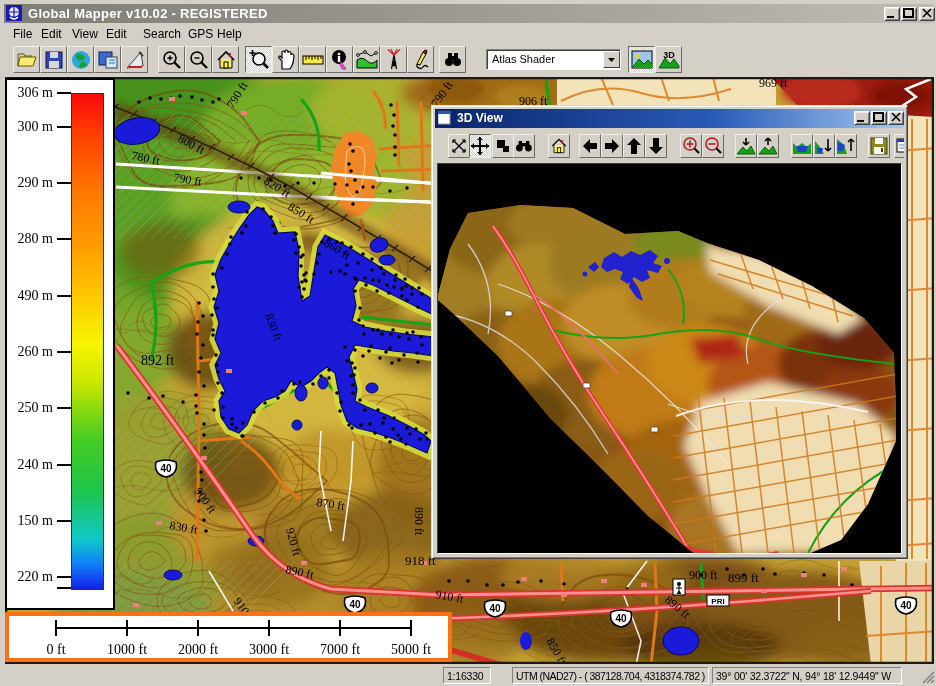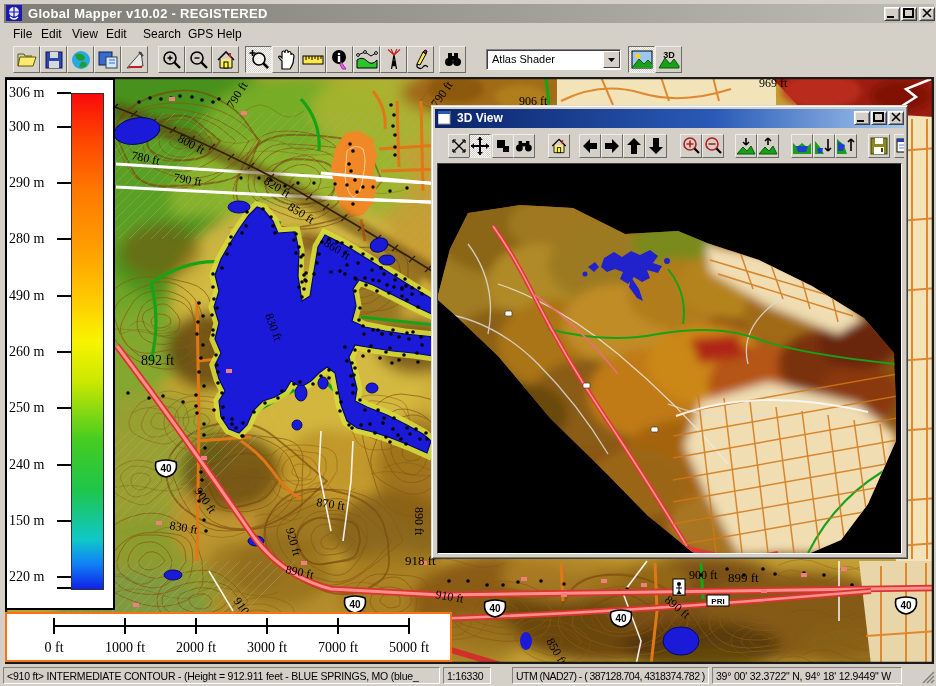--- a/index.html
+++ b/index.html
@@ -18,22 +18,22 @@
 #toolbar{position:absolute;left:2px;top:43px;width:932px;height:33px;}
 .tbbtn{position:absolute;top:2px;width:27px;height:27px;background:#d4d0c8;
  border:1px solid;border-color:#eeede8 #6a6a66 #6a6a66 #eeede8;}
 .tbbtn svg{position:absolute;left:1px;top:1px;}
 .tbbtn.pressed{border-color:#6a6a66 #eeede8 #eeede8 #6a6a66;
  background:repeating-conic-gradient(#fff 0% 25%, #d4d0c8 0% 50%) 0 0/2px 2px;}
 #statusbar{position:absolute;left:0px;top:663px;width:936px;height:23px;background:#d4d0c8;font-size:10.5px;color:#000;letter-spacing:-0.22px;}
 .sp{position:absolute;top:3px;height:17px;border:1px solid;border-color:#808080 #fff #fff #808080;
  padding:2px 3px 0 3px;white-space:nowrap;overflow:hidden;}
 #legend{position:absolute;left:4px;top:77px;width:110px;height:532px;background:#fff;border:2px solid #000;}
-#legend .lab{position:absolute;font-family:"Liberation Serif",serif;font-size:14px;color:#000;width:44px;text-align:left;}
-#scalebox{position:absolute;left:4px;top:611px;width:447px;height:50px;background:#fff;border:2px solid #f97316;}
+#legend .lab{position:absolute;font-family:"Liberation Serif",serif;font-size:14px;color:#000;width:44px;text-align:right;}
+#scalebox{position:absolute;left:4px;top:611px;width:447px;height:50px;background:#fff;border:4px solid #f97316;}
 #scalebox .lab{position:absolute;top:26px;font-family:"Liberation Serif",serif;font-size:14px;color:#000;
  width:60px;text-align:center;}
 #d3win{position:absolute;left:430px;top:104px;width:477px;height:454px;background:#d4d0c8;
  border:1px solid;border-color:#dedad2 #404040 #404040 #dedad2;
  box-shadow:inset 1px 1px 0 #fff, inset -1px -1px 0 #808080;}
 #d3title{position:absolute;left:3px;top:3px;width:469px;height:19px;
  background:linear-gradient(90deg,#0a246a 0%,#2a5bb8 60%,#a6caf0 100%);color:#fff;font-weight:bold;font-size:12px;}
 #d3title .txt{position:absolute;left:22px;top:2px;}
 .d3btn{position:absolute;top:2px;width:16px;height:14px;background:#d4d0c8;
  border:1px solid;border-color:#fff #404040 #404040 #fff;box-shadow:inset 1px 1px 0 #ecebe5, inset -1px -1px 0 #808080;}
@@ -1351,20 +1351,19 @@
             <g fill="#fff" stroke="#333" stroke-width="0.7">
               <rect x="67" y="147" width="7" height="5" rx="1.5"></rect>
               <rect x="145" y="219" width="7" height="5" rx="1.5"></rect>
               <rect x="213" y="263" width="7" height="5" rx="1.5"></rect>
               <rect x="166" y="361" width="9" height="6" rx="1.5"></rect>
             </g>
           </g>
         </svg></div>
     </div>
 <div id="statusbar">
- <div class="sp" style="left:2px;width:437px">&lt;910 ft&gt; INTERMEDIATE CONTOUR - (Height = 912.911 feet - BLUE SPRINGS, MO (blue_</div>
  <div class="sp" style="left:442px;width:48px">1:16330</div>
  <div class="sp" style="left:511px;width:197px;letter-spacing:-0.55px">UTM (NAD27) - ( 387128.704, 4318374.782 )</div>
  <div class="sp" style="left:711px;width:190px">39° 00' 32.3722" N, 94° 18' 12.9449" W</div>
  <svg class="abs" style="left:921px;top:7px" width="13" height="13">
         <path d="M12,1 L1,12 M12,5 L5,12 M12,9 L9,12" stroke="#808080" stroke-width="1.5"></path>
       </svg>
 </div>
 </div>
 </body></html>

